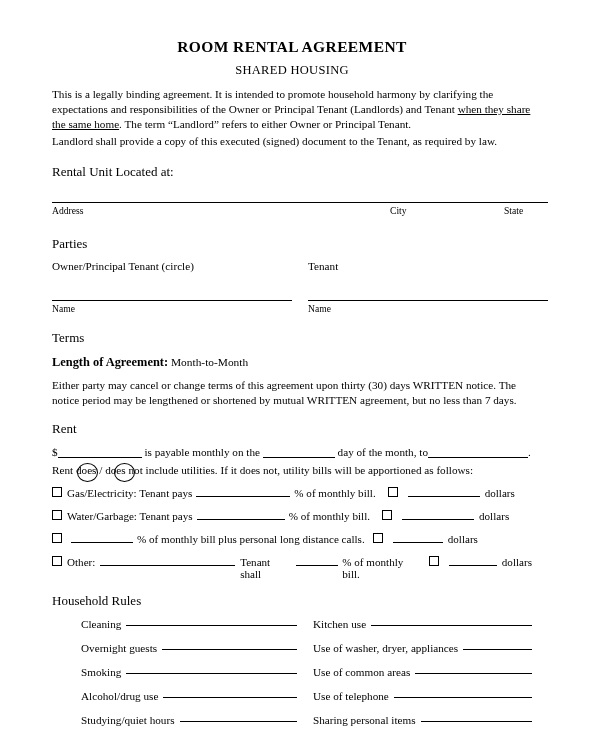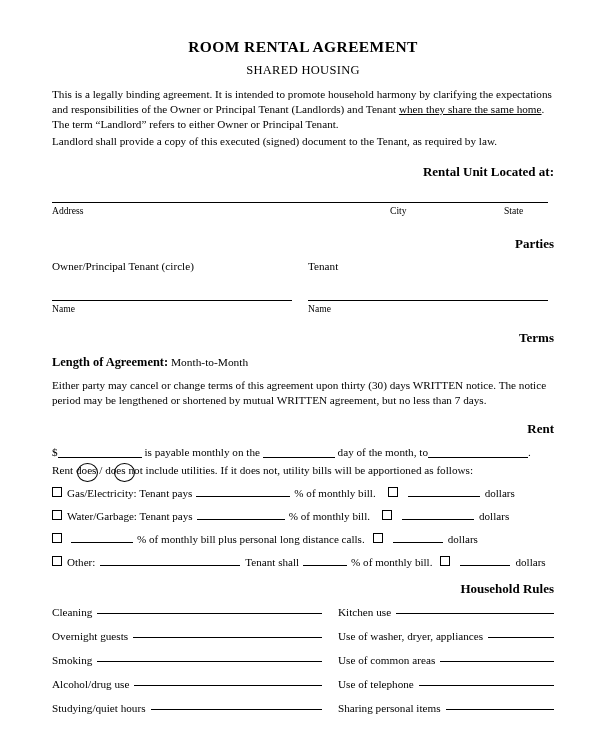--- a/index.html
+++ b/index.html
@@ -13,21 +13,21 @@
     font-family: "Liberation Serif", "DejaVu Serif", serif;
     color: #000000;
     overflow: hidden;
   }
   .page {
     position: relative;
     width: 600px;
     height: 730px;
     background: #ffffff;
     box-sizing: border-box;
-    padding: 30px 46px 10px 52px;
+    padding: 30px 68px 10px 52px;
   }
   .title {
     text-align: center;
     font-weight: bold;
     font-size: 15.5px;
     letter-spacing: 0.4px;
     margin: 8px 0 0 0;
   }
   .subtitle {
     text-align: center;
@@ -38,24 +38,23 @@
   }
   .intro {
     font-size: 11.2px;
     line-height: 1.33;
     margin-top: 9px;
     text-align: left;
   }
   .intro .u { text-decoration: underline; }
 
   h2.section {
-    font-weight: bold;
+    font-weight: normal;
     font-size: 13px;
     margin: 15px 0 0 0;
-    text-align: right;
   }
 
   .lines-row {
     position: relative;
     margin-top: 14px;
     height: 12px;
   }
   .hline {
     position: absolute;
     border-bottom: 1px solid #000;
@@ -131,21 +130,21 @@
     display: flex;
     margin-top: 0px;
     height: 24px;
     align-items: baseline;
   }
   .rule-cell {
     display: flex;
     align-items: baseline;
     font-size: 11.2px;
   }
-  .rule-cell.left { width: 286px; flex: none; }
+  .rule-cell.left { width: 232px; flex: none; margin-left: 29px; }
   .rule-cell.right { flex: 1; }
   .rule-label { white-space: nowrap; }
   .rule-line {
     flex: 1;
     border-bottom: 1px solid #000;
     margin-left: 5px;
     position: relative;
     top: -2px;
   }
   .rule-cell.left .rule-line { margin-right: 16px; }

